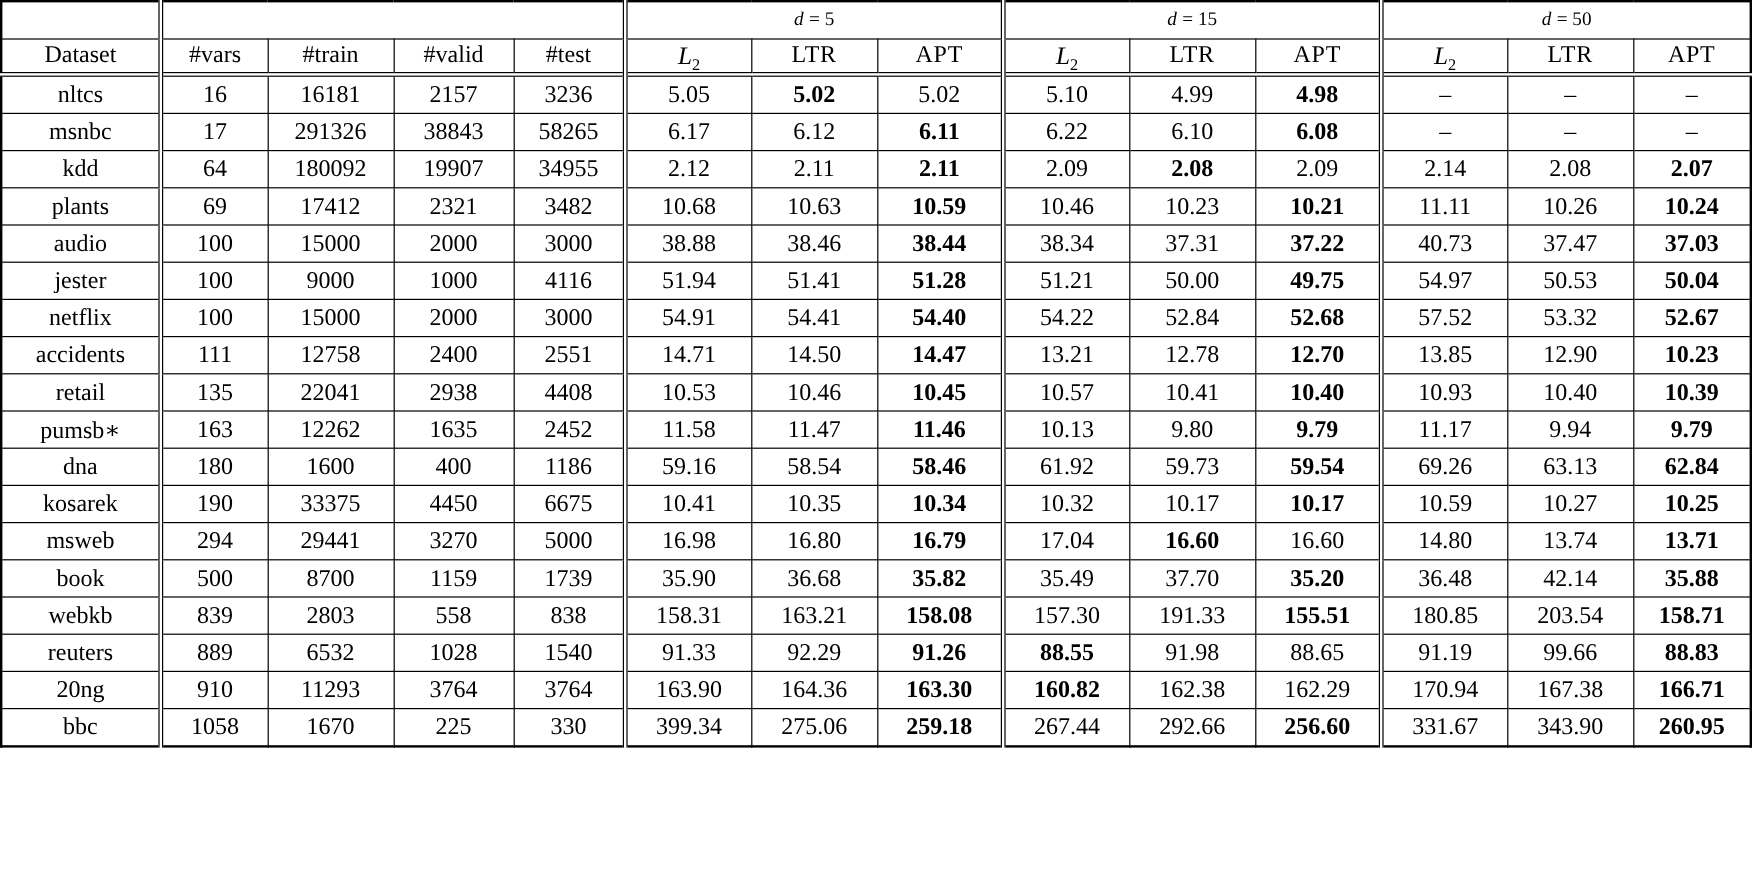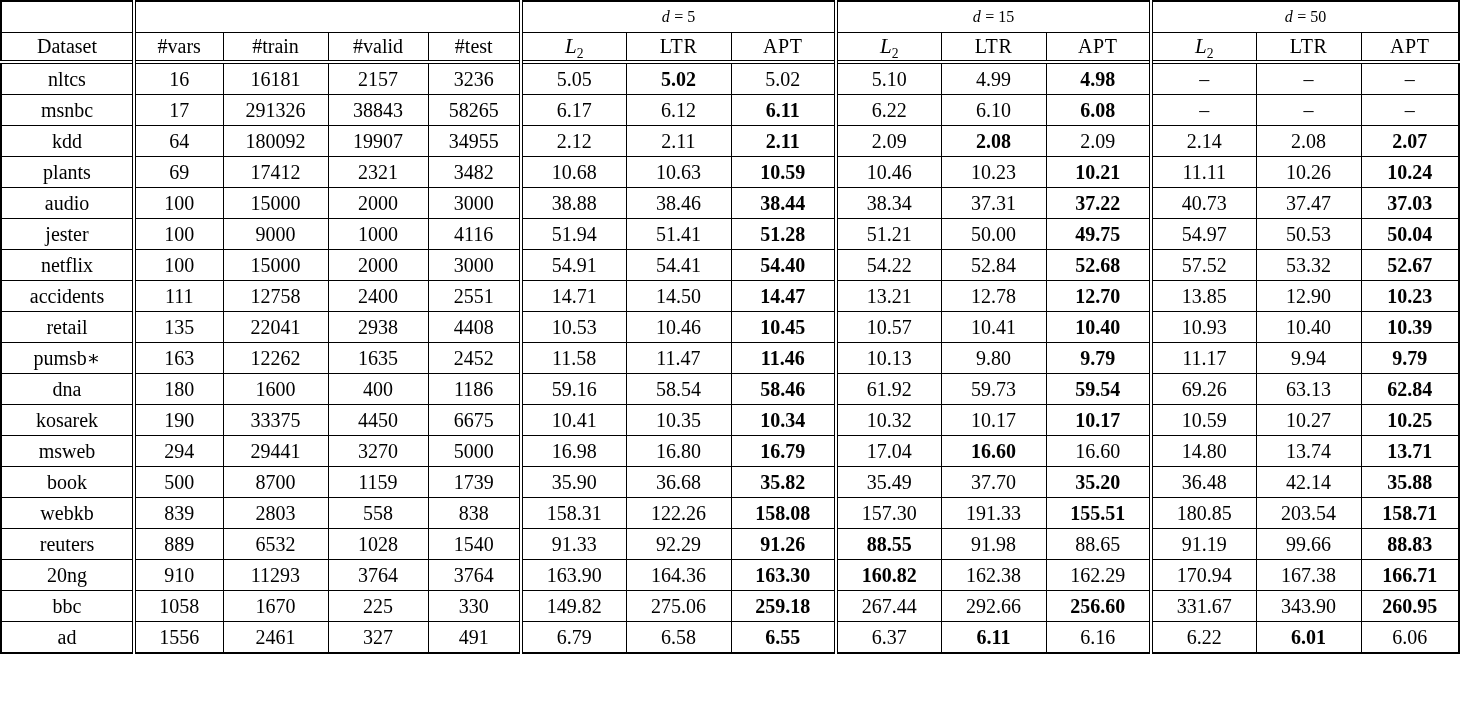--- a/index.html
+++ b/index.html
@@ -317,21 +317,21 @@
           <td>42.14</td>
           <td class="bold">35.88</td>
         </tr>
         <tr>
           <td>webkb</td>
           <td class="dl">839</td>
           <td>2803</td>
           <td>558</td>
           <td>838</td>
           <td class="dl">158.31</td>
-          <td>122.26</td>
+          <td>163.21</td>
           <td class="bold">158.08</td>
           <td class="dl">157.30</td>
           <td>191.33</td>
           <td class="bold">155.51</td>
           <td class="dl">180.85</td>
           <td>203.54</td>
           <td class="bold">158.71</td>
         </tr>
         <tr>
           <td>reuters</td>
@@ -364,41 +364,25 @@
           <td class="dl">170.94</td>
           <td>167.38</td>
           <td class="bold">166.71</td>
         </tr>
         <tr>
           <td>bbc</td>
           <td class="dl">1058</td>
           <td>1670</td>
           <td>225</td>
           <td>330</td>
-          <td class="dl">149.82</td>
+          <td class="dl">399.34</td>
           <td>275.06</td>
           <td class="bold">259.18</td>
           <td class="dl">267.44</td>
           <td>292.66</td>
           <td class="bold">256.60</td>
           <td class="dl">331.67</td>
           <td>343.90</td>
           <td class="bold">260.95</td>
         </tr>
-        <tr>
-          <td>ad</td>
-          <td class="dl">1556</td>
-          <td>2461</td>
-          <td>327</td>
-          <td>491</td>
-          <td class="dl">6.79</td>
-          <td>6.58</td>
-          <td class="bold">6.55</td>
-          <td class="dl">6.37</td>
-          <td class="bold">6.11</td>
-          <td>6.16</td>
-          <td class="dl">6.22</td>
-          <td class="bold">6.01</td>
-          <td>6.06</td>
-        </tr>
       </tbody>
   </table>
 </div>
 
 </body></html>

